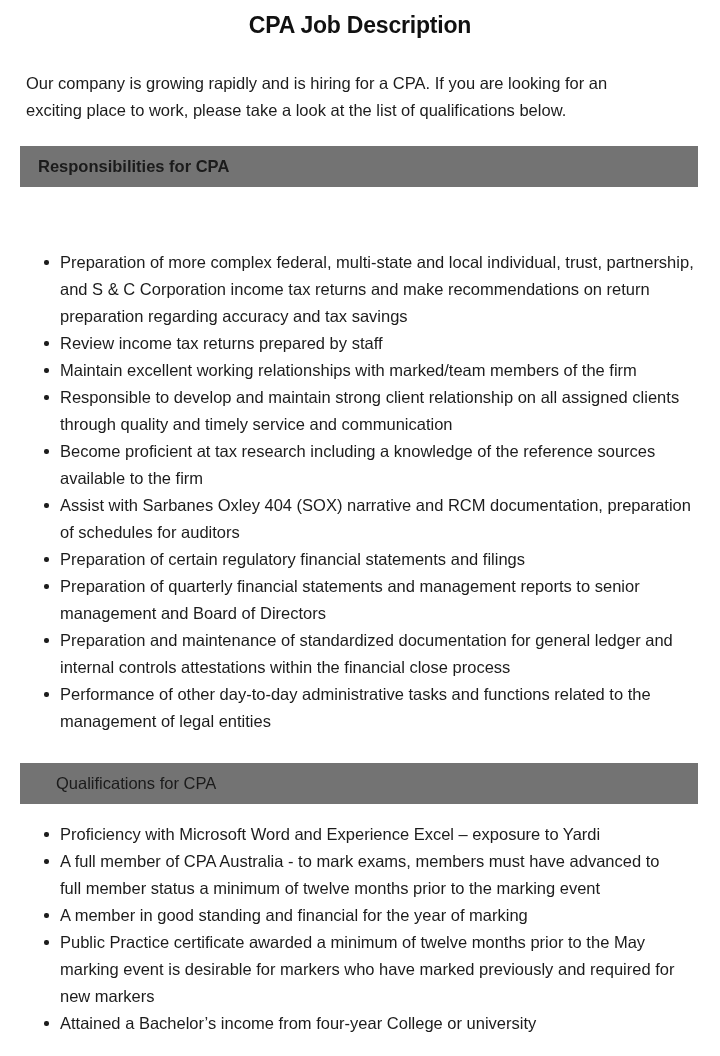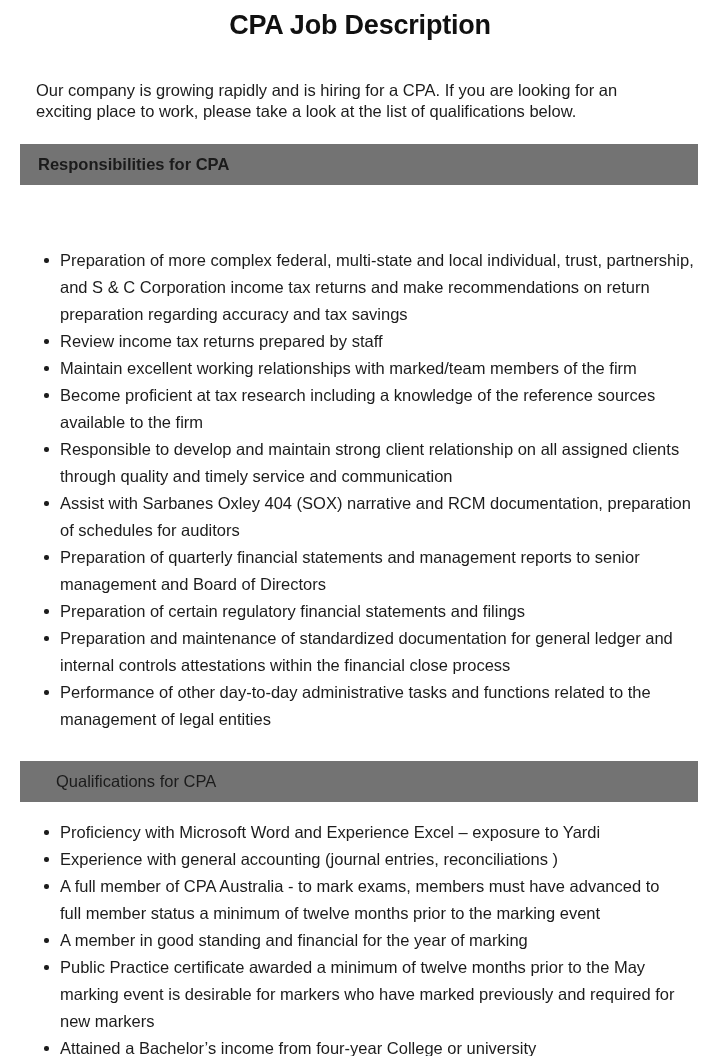--- a/index.html
+++ b/index.html
@@ -19,34 +19,34 @@
     width: 720px;
     min-height: 1056px;
     box-sizing: border-box;
     padding: 0;
     background: #ffffff;
     position: relative;
   }
 
   .doc-title {
     text-align: center;
-    font-size: 27px;
+    font-size: 23px;
     font-weight: bold;
     letter-spacing: -0.2px;
     color: #111111;
     margin: 0;
     padding: 8px 20px 0 20px;
     line-height: 34px;
   }
 
   .intro {
-    margin: 16px;
+    margin: 6px;
     padding: 22px 48px 0 20px;
     font-size: 16.5px;
-    line-height: 21px;
+    line-height: 27px;
     color: #1c1c1c;
   }
 
   .section-band {
     background: #737373;
     margin: 22px 22px 0 20px;
     padding: 11px 0 11px 18px;
     box-sizing: border-box;
   }
   .section-band.qualifications {
@@ -106,35 +106,34 @@
   <p class="intro">Our company is growing rapidly and is hiring for a CPA. If you are looking for an exciting place to work, please take a look at the list of qualifications below.</p>
 
   <div class="section-band responsibilities">
     <span class="section-band-title">Responsibilities for CPA</span>
   </div>
 
   <ul class="bullets responsibilities">
     <li>Preparation of more complex federal, multi-state and local individual, trust, partnership, and S &amp; C Corporation income tax returns and make recommendations on return preparation regarding accuracy and tax savings</li>
     <li>Review income tax returns prepared by staff</li>
     <li>Maintain excellent working relationships with marked/team members of the firm</li>
+    <li>Responsible to develop and maintain strong client relationship on all assigned clients through quality and timely service and communication</li>
     <li>Become proficient at tax research including a knowledge of the reference sources available to the firm</li>
-    <li>Responsible to develop and maintain strong client relationship on all assigned clients through quality and timely service and communication</li>
     <li>Assist with Sarbanes Oxley 404 (SOX) narrative and RCM documentation, preparation of schedules for auditors</li>
+    <li>Preparation of certain regulatory financial statements and filings</li>
     <li>Preparation of quarterly financial statements and management reports to senior management and Board of Directors</li>
-    <li>Preparation of certain regulatory financial statements and filings</li>
     <li>Preparation and maintenance of standardized documentation for general ledger and internal controls attestations within the financial close process</li>
     <li>Performance of other day-to-day administrative tasks and functions related to the management of legal entities</li>
   </ul>
 
   <div class="section-band qualifications">
     <span class="section-band-title light">Qualifications for CPA</span>
   </div>
 
   <ul class="bullets qualifications">
     <li>Proficiency with Microsoft Word and Experience Excel – exposure to Yardi</li>
-    <li>Experience with general accounting (journal entries, reconciliations )</li>
     <li>A full member of CPA Australia - to mark exams, members must have advanced to full member status a minimum of twelve months prior to the marking event</li>
     <li>A member in good standing and financial for the year of marking</li>
     <li>Public Practice certificate awarded a minimum of twelve months prior to the May marking event is desirable for markers who have marked previously and required for new markers</li>
     <li>Attained a Bachelor’s income from four-year College or university</li>
   </ul>
 
 </div>
 
 </body></html>

